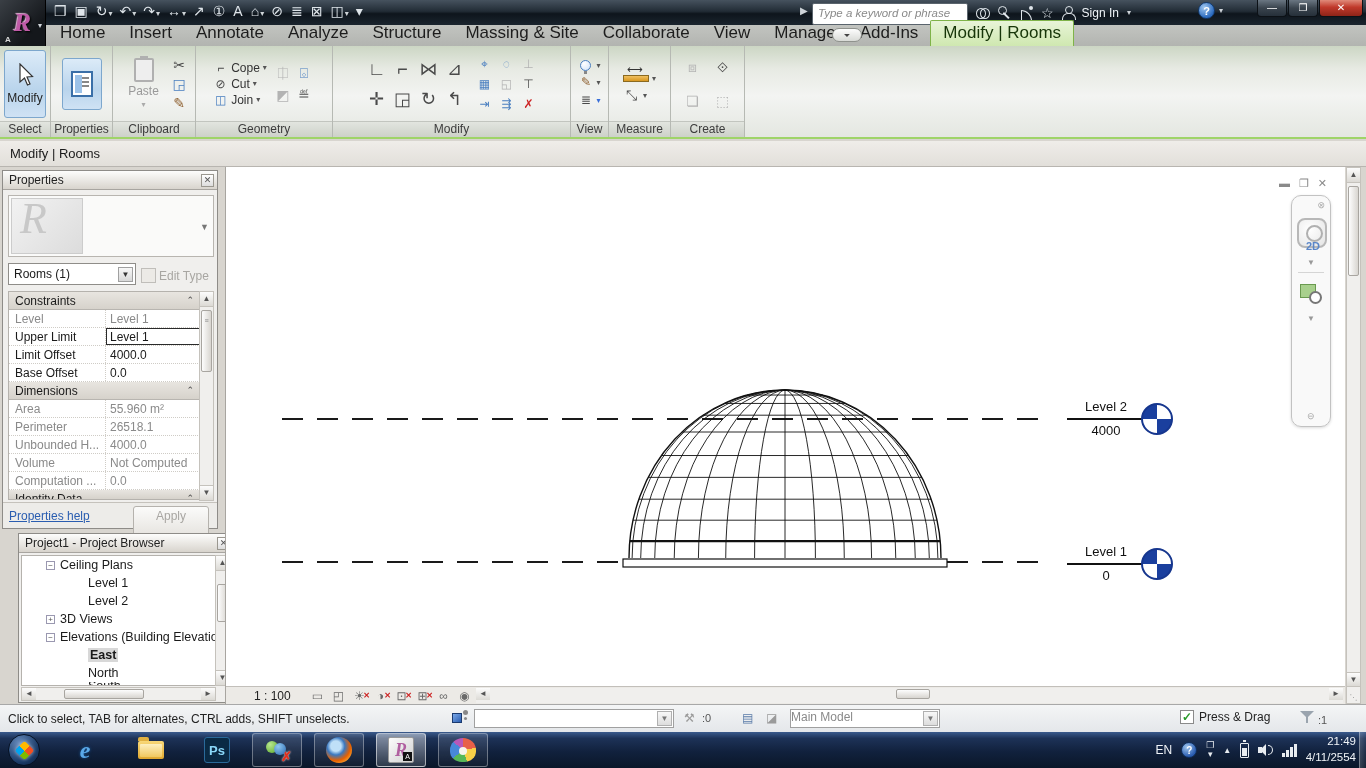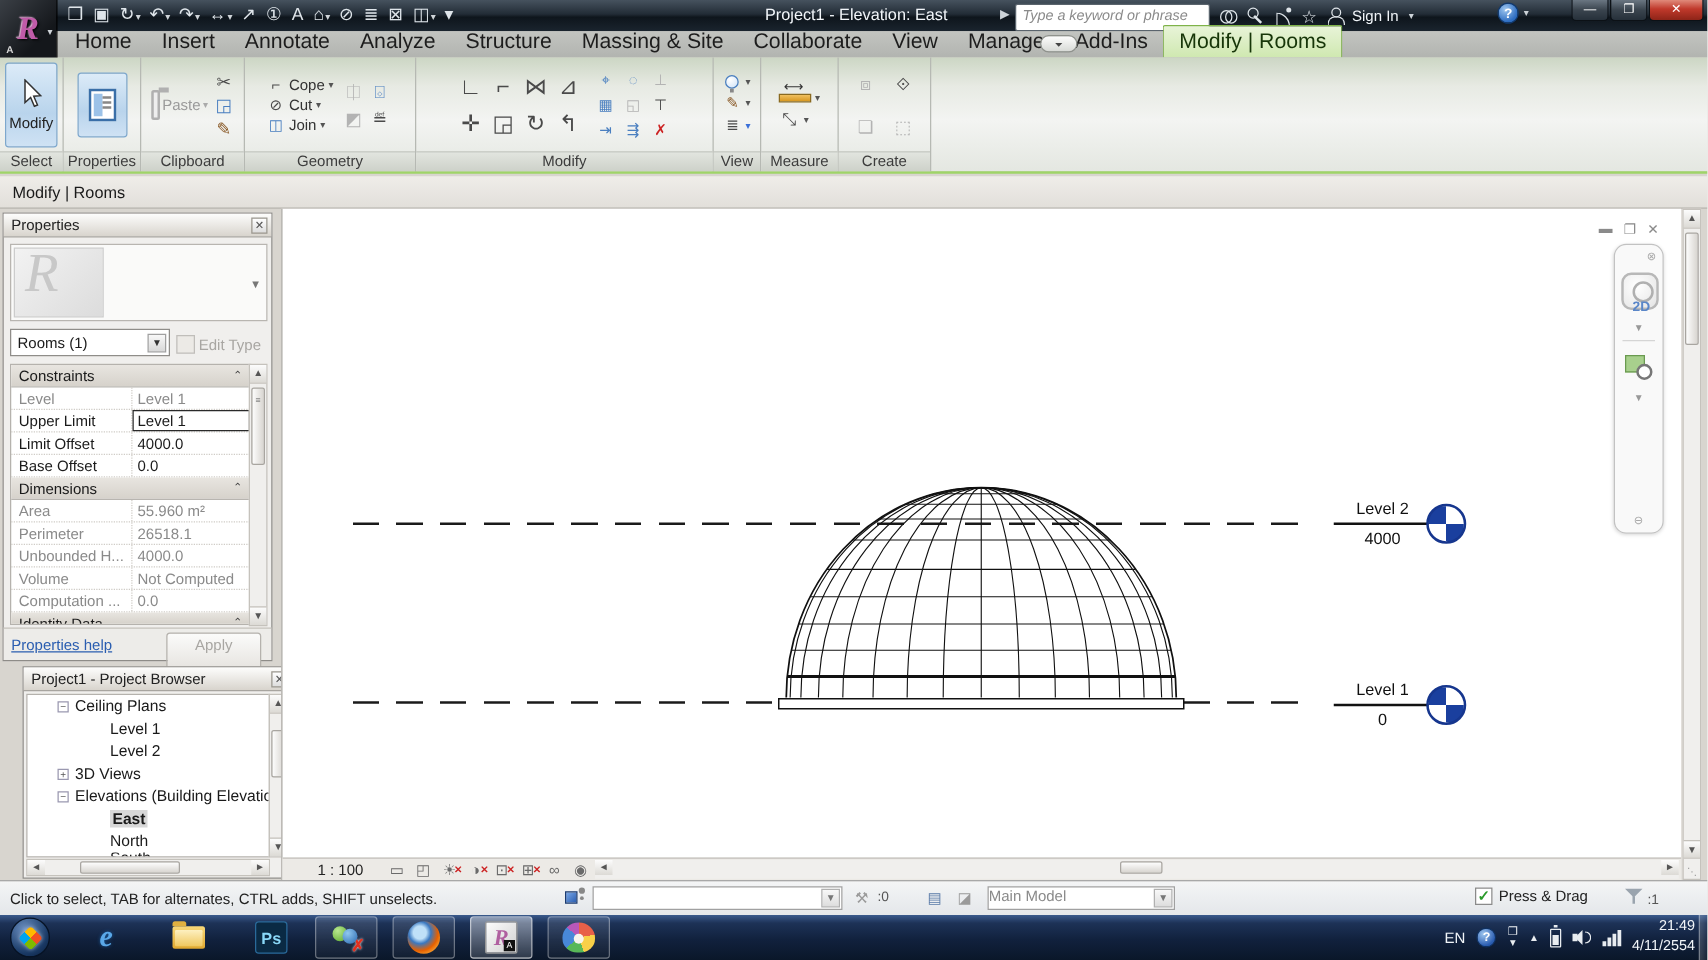--- a/index.html
+++ b/index.html
@@ -67,21 +67,21 @@
     background:linear-gradient(#e2e5df,#cdd1c9); border-top:1px solid #c2c5bf; }
   .bigbtn { display:flex; flex-direction:column; align-items:center; justify-content:center;
     border:1px solid #7da7cd; border-radius:3px; background:linear-gradient(#dcebf8,#b9d4ec 60%,#cfe2f4);
     font-size:12px; color:#222; }
   .modify-big { width:42px; height:68px; gap:4px; }
   .props-big { width:40px; height:52px; }
   .props-glyph { width:22px; height:26px; border:2px solid #3a6fa8; background:#fff; position:relative; }
   .props-glyph:before { content:""; position:absolute; left:2px; top:2px; width:7px; height:18px; background:#9cc2e8; }
   .props-glyph:after { content:""; position:absolute; right:2px; top:4px; width:7px; height:2px; box-shadow:0 4px #888, 0 8px #888; background:#888; }
   .cursor-svg { width:18px; height:24px; }
-  .clip-paste { display:flex; flex-direction:row; align-items:center; color:#9a9a9a; font-size:12px; gap:2px; width:46px; }
+  .clip-paste { display:flex; flex-direction:column; align-items:center; color:#9a9a9a; font-size:12px; gap:2px; width:46px; }
   .clipboard-shape { width:20px; height:24px; border:2px solid #b0b0b0; border-radius:2px; background:#eee; position:relative; }
   .clipboard-shape:before { content:""; position:absolute; left:4px; top:-4px; width:8px; height:4px; background:#b0b0b0; }
   .clip-col { display:flex; flex-direction:column; gap:3px; margin-left:4px; }
   .ic { font-size:14px; line-height:16px; color:#4a4a4a; text-align:center; min-width:17px; }
   .ic.sm { font-size:12px; line-height:14px; min-width:15px; }
   .ic.grayed { color:#b3b3b3; }
   .ic.blue { color:#4a7fc0; }
   .ic.red { color:#cc2222; }
   .ic.brush { color:#8a5a28; }
   .geom-rows { display:flex; flex-direction:column; gap:2px; }
@@ -276,21 +276,20 @@
 
       <span class="qi"><span>≣</span><span class="caret"></span></span>
 
       <span class="qi"><span>⊠</span><span class="caret"></span></span>
 
       <span class="qi"><span>◫</span><span class="caret">▾</span></span>
 
       <span class="qi"><span>▾</span><span class="caret"></span></span>
 
   </div>
-  <div class="tb-title">Project1 - Elevation: East</div>
   <div class="tb-arrow">▶</div>
   <div class="searchbox">Type a keyword or phrase</div>
   <div class="acct">
     <span class="binoc"></span>
     <span class="keyic"></span>
     <span class="satic"></span>
     <span class="staric">☆</span>
     <span class="personic"></span>
     <span class="signin-label">Sign In</span>
     <span class="caret-lt">▾</span>

